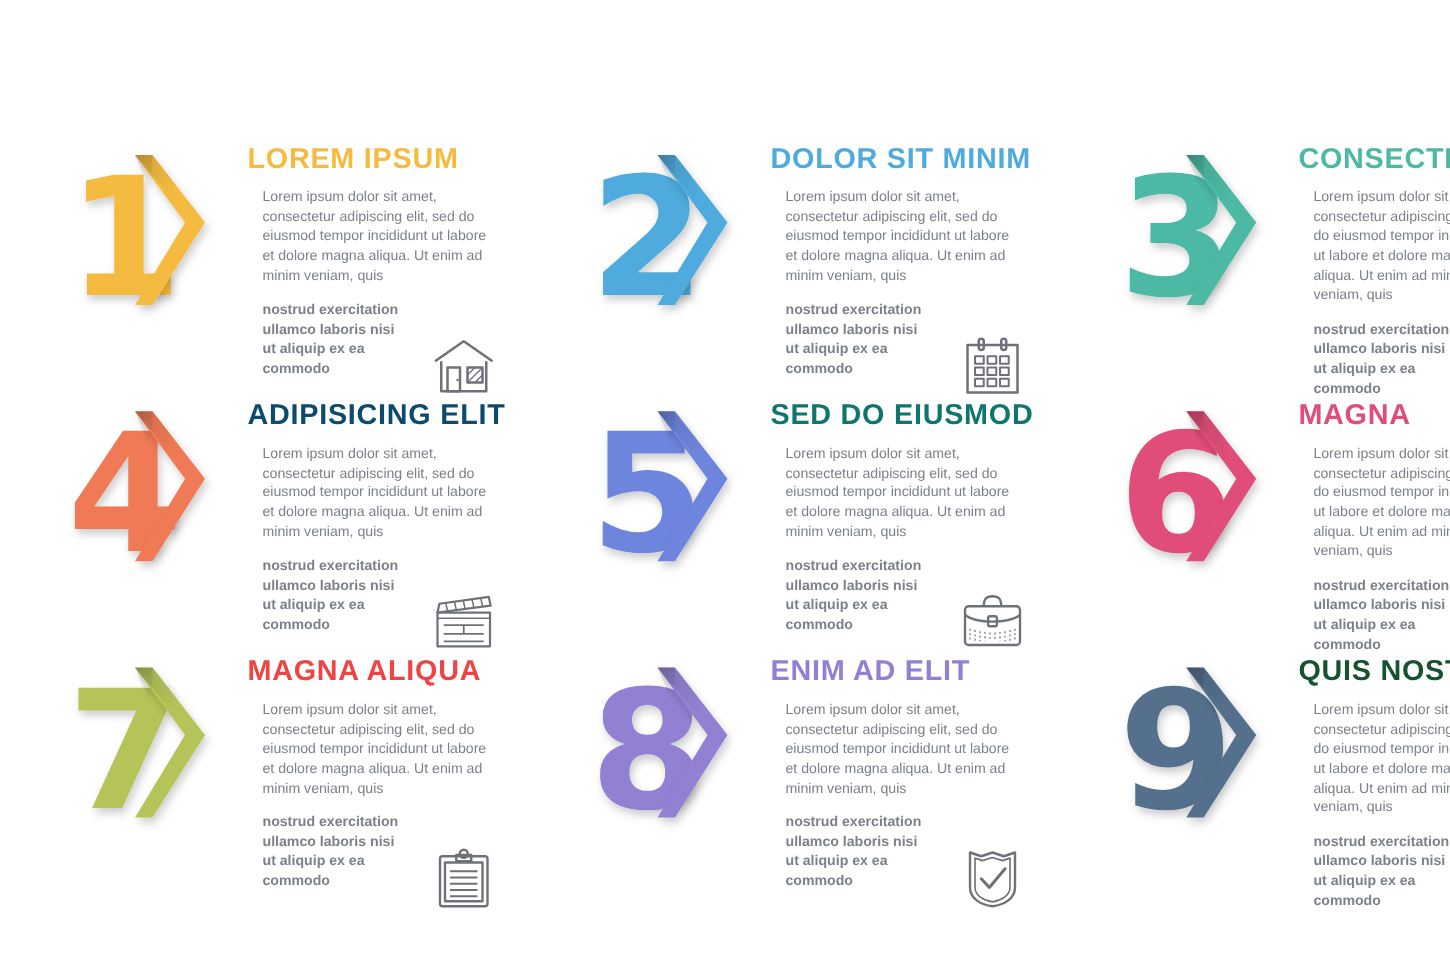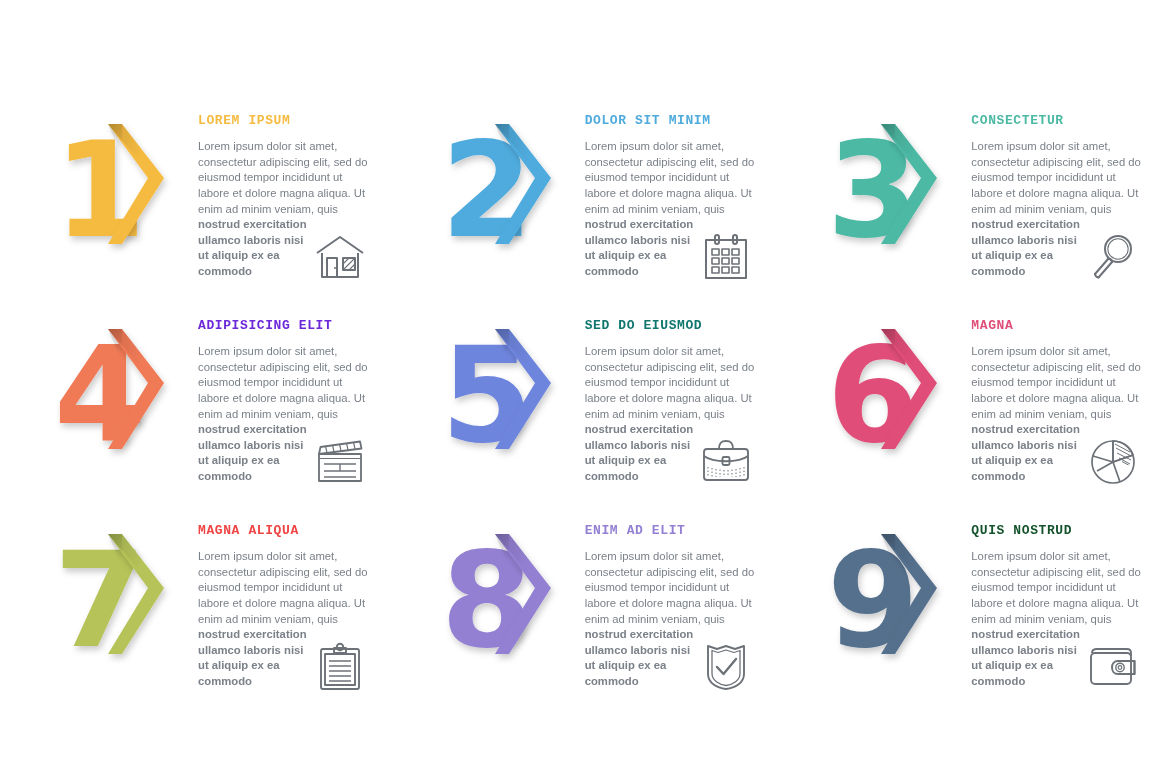--- a/index.html
+++ b/index.html
@@ -67,34 +67,34 @@
   
   .copy {
     flex: 1 1 auto;
     padding-top: 10px;
     padding-left: 6px;
     padding-right: 14px;
     position: relative;
     min-width: 0;
   }
   .step-title {
-    font-family: Liberation Mono, monospace;
+    font-family: Liberation Sans, sans-serif;
     font-weight: bold;
-    font-size: 13px;
+    font-size: 23px;
     letter-spacing: 0.6px;
     margin: 0 0 11px 0;
     line-height: 1.1;
     white-space: nowrap;
   }
   .step-body {
     font-family: "Liberation Sans", sans-serif;
     font-size: 11.3px;
     line-height: 15.6px;
     color: #7b8189;
-    margin: 0;
+    margin: 12px;
     max-width: 196px;
     position: relative;
     z-index: 2;
   }
   .step-body .short {
     display: block;
     max-width: 112px;
     font-weight: bold;
   }
 
@@ -279,21 +279,21 @@
 
     <g filter="url(#dsg4)">
       <path d="M56 8 L70 8 L112 62 L70 128 L56 128 L96 62 Z" fill="#f07a56"></path>
       <path d="M56 8 L70 8 L96 41 L88 45 Z" fill="url(#svg4)" opacity="0.55"></path>
     </g>
 
     <path d="M56 8 L70 8 L70 40 Z" fill="url(#shg4)" opacity="0.5"></path>
   </svg>
         </div>
         <div class="copy">
-          <h3 class="step-title" style="color:#6d28d9">ADIPISICING ELIT</h3>
+          <h3 class="step-title" style="color:#0c4a6e">ADIPISICING ELIT</h3>
           <p class="step-body">Lorem ipsum dolor sit amet, consectetur adipiscing elit, sed do eiusmod tempor incididunt ut labore et dolore magna aliqua. Ut enim ad minim veniam, quis</p>
           <p class="step-body" style="margin-top:0">
             <span class="short">nostrud exercitation ullamco laboris nisi ut aliquip ex ea commodo</span>
           </p>
           <div class="step-icon">
             <svg viewBox="0 0 54 54" fill="none" stroke="#6d7278" stroke-width="1.8" stroke-linejoin="round">
         <path d="M6 19 L48 19 L48 46 L6 46 Z"></path>
         <path d="M6 19 L7.5 12 L47 6.5 L48.5 13.5 Z"></path>
         <path d="M14 17.8 L12.5 11 M21 16.8 L19.5 10 M28 15.8 L26.5 9 M35 14.8 L33.5 8 M42 13.8 L40.5 7" stroke-width="1.2"></path>
         <path d="M6 23.5 L48 23.5" stroke-width="1.2"></path>

